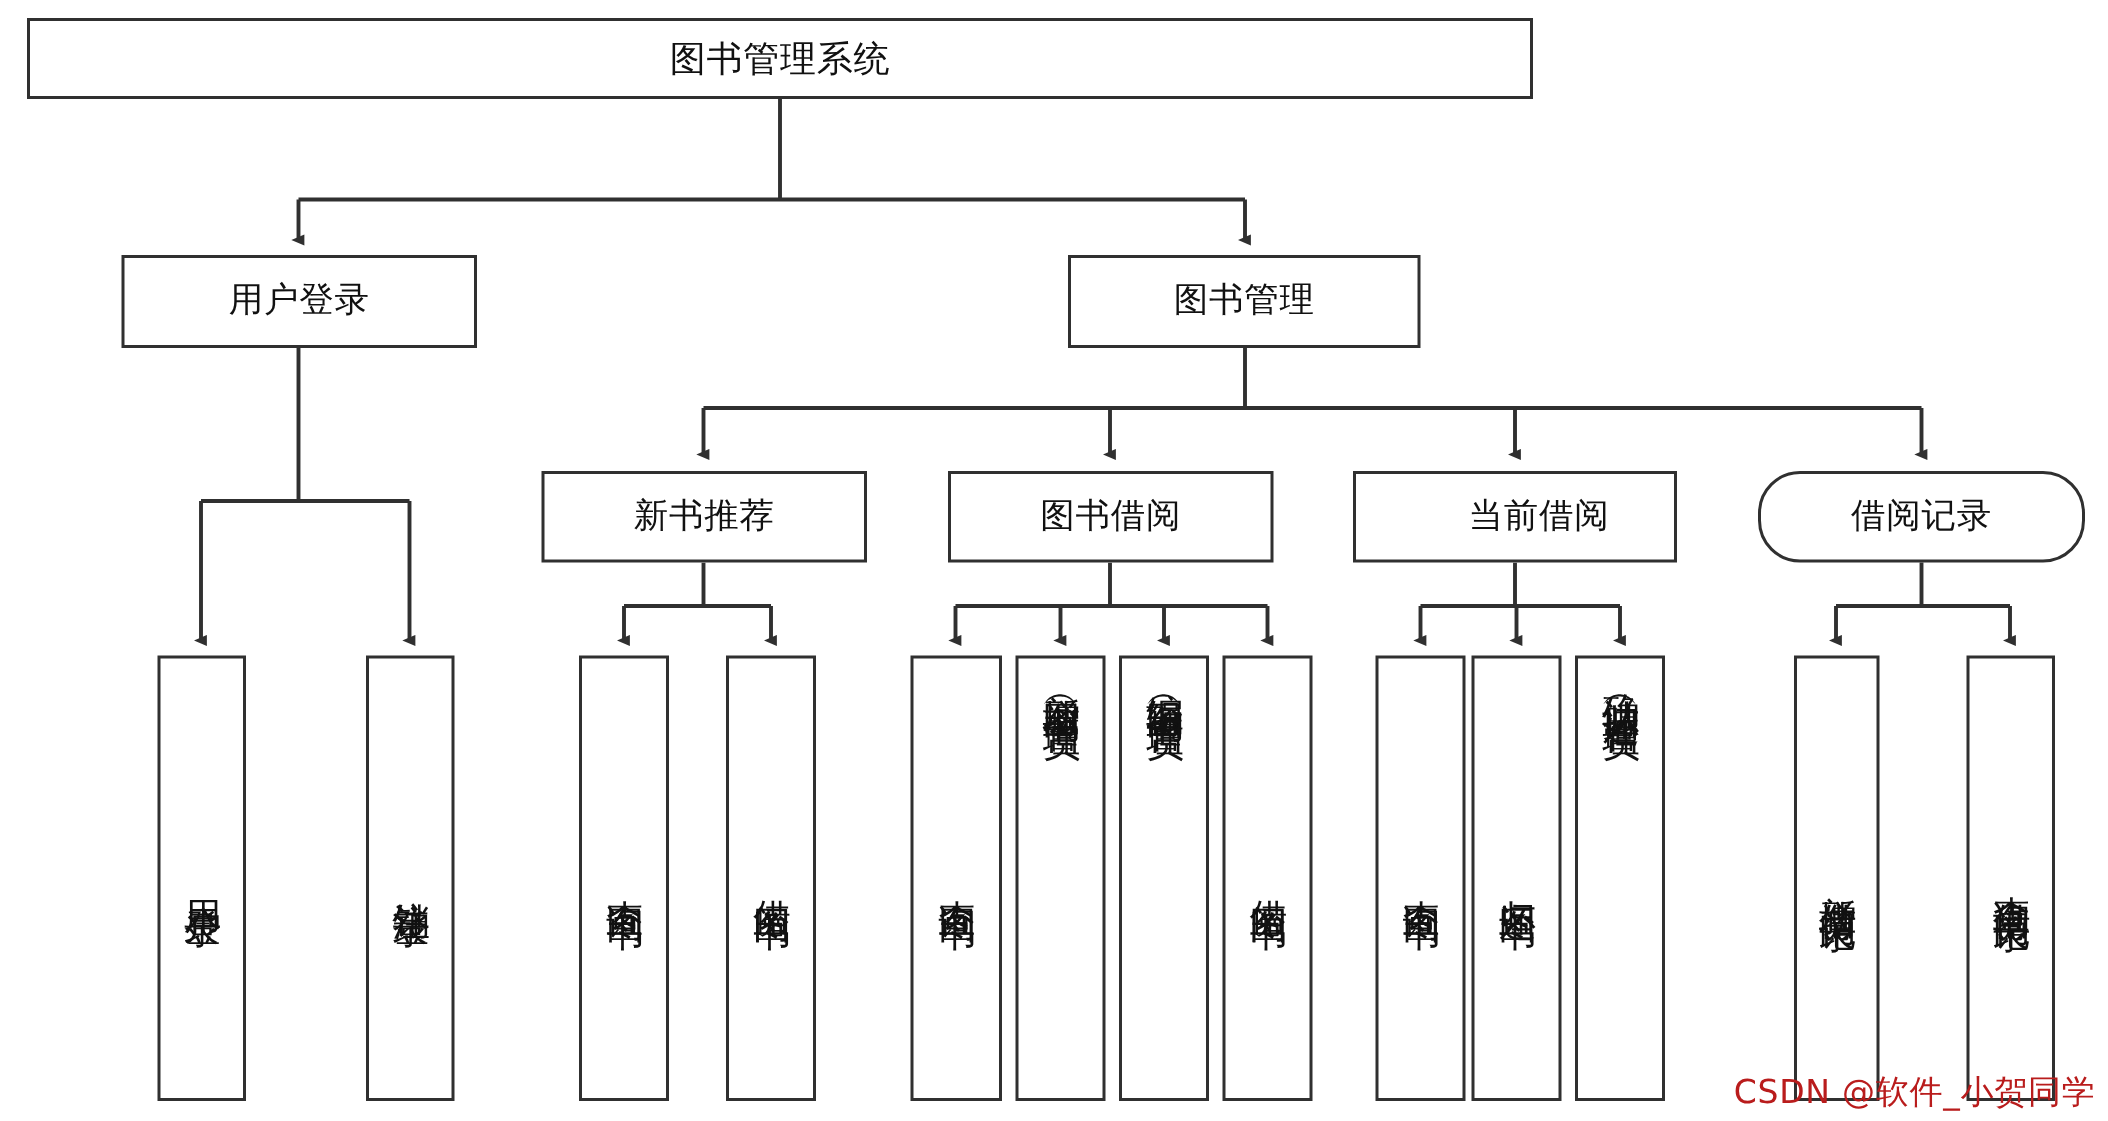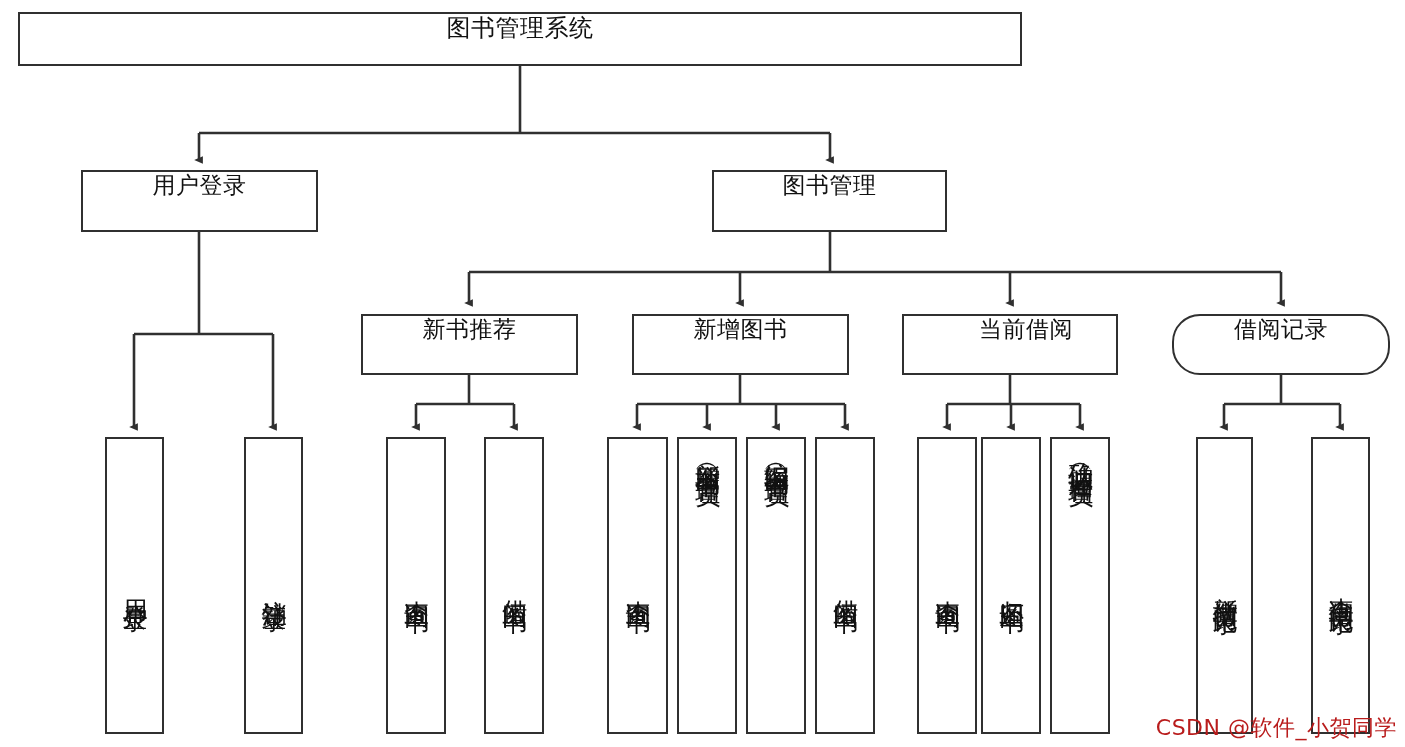--- a/index.html
+++ b/index.html
@@ -25,20 +25,21 @@
     width: 1405px;
     height: 747px;
     pointer-events: none;
   }
   .node {
     position: absolute;
     box-sizing: border-box;
     background: #ffffff;
     border: 2px solid #303030;
     display: flex;
+    align-items: center;
     justify-content: center;
     color: #111111;
     z-index: 2;
   }
   .node .label {
     display: block;
     text-align: center;
     line-height: 1.18;
     letter-spacing: 0.5px;
     color: #111111;
@@ -155,21 +156,21 @@
     <span class="label">用户登录</span>
   </div>
   <div class="node horiz" style="left:361px; top:314px; width:217px; height:61px;">
     <span class="label">新书推荐</span>
   </div>
 
   <div class="node horiz" style="left:712px; top:170px; width:235px; height:62px;">
     <span class="label">图书管理</span>
   </div>
   <div class="node horiz" style="left:632px; top:314px; width:217px; height:61px;">
-    <span class="label">新增图书</span>
+    <span class="label">图书借阅</span>
   </div>
   <div class="node horiz" style="left:902px; top:314px; width:216px; height:61px;padding-left:32px;">
     <span class="label">当前借阅</span>
   </div>
   <div class="node horiz" style="left:1172px; top:314px; width:218px; height:61px;border-radius:28px;">
     <span class="label">借阅记录</span>
   </div>
 
   <div class="node vert" style="left:105px; top:437px; width:59px; height:297px;">
     <span class="vert-inner">

